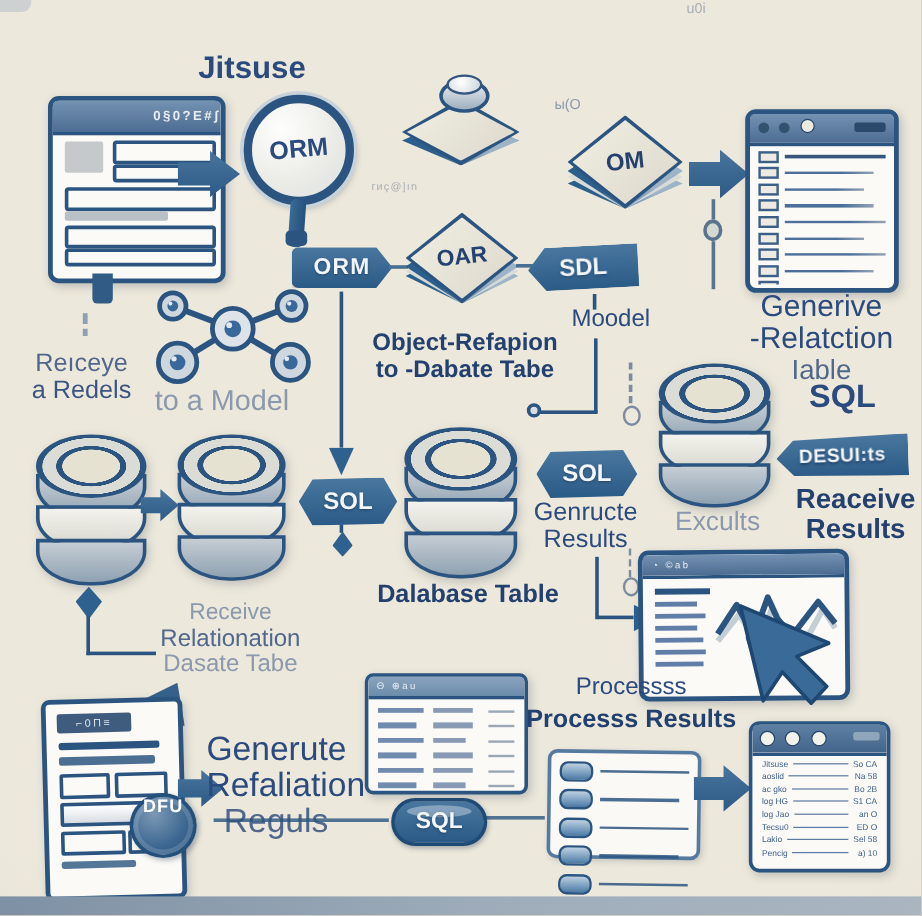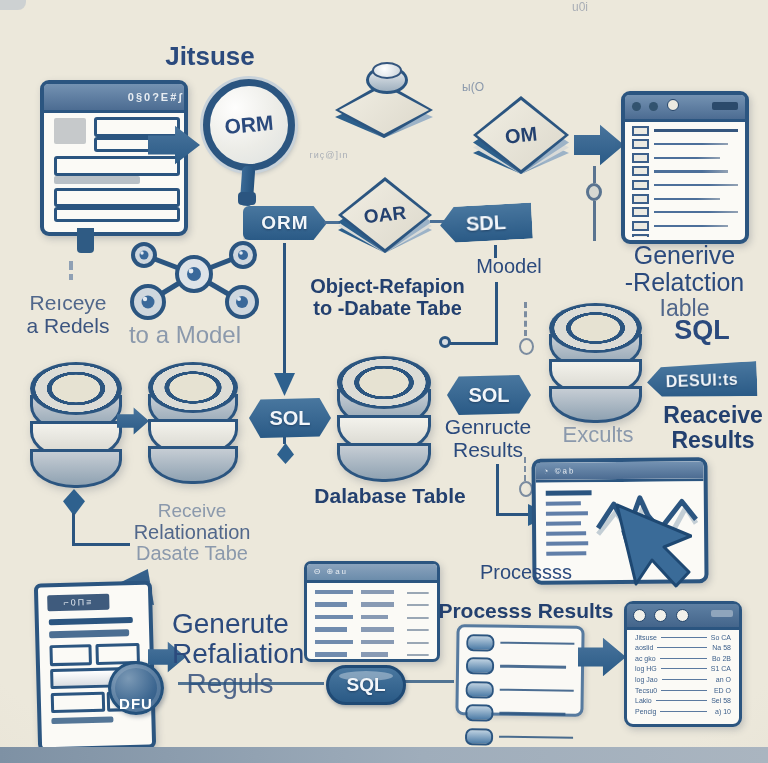--- a/index.html
+++ b/index.html
@@ -346,21 +346,21 @@
     <div class="abs" style="left:10px;top:44px;width:80px;height:7px;background:#2b5580;border-radius:2px;opacity:.85;"></div>
     <div class="abs" style="left:10px;top:58px;width:36px;height:15px;border:3px solid #2b5580;border-radius:2px;"></div>
     <div class="abs" style="left:56px;top:58px;width:38px;height:15px;border:3px solid #2b5580;border-radius:2px;"></div>
     <div class="abs" style="left:10px;top:82px;width:84px;height:14px;border:3px solid #2b5580;border-radius:2px;background:linear-gradient(#fff, #d9dde2);"></div>
     <div class="abs" style="left:10px;top:106px;width:48px;height:14px;border:3px solid #2b5580;border-radius:2px;"></div>
     <div class="abs" style="left:66px;top:106px;width:26px;height:14px;border:3px solid #2b5580;border-radius:2px;"></div>
     <div class="abs" style="left:10px;top:131px;width:62px;height:6px;background:#2b5580;border-radius:2px;opacity:.8;"></div>
   </div>
   <div class="abs" style="left:108px;top:661px;width:56px;height:54px;border-radius:50%;border:3px solid #24517c;box-sizing:border-box;
       background:radial-gradient(circle at 35% 30%,#7b99b5,#3c6690 60%,#2b5580);box-shadow:inset 0 0 0 4px rgba(255,255,255,.15),2px 2px 4px rgba(40,60,90,.35);
-      display:flex;align-items:flex-end;justify-content:center;color:#fff;font-weight:bold;font-size:15px;letter-spacing:1px;">
+      display:flex;align-items:flex-start;justify-content:center;color:#fff;font-weight:bold;font-size:15px;letter-spacing:1px;">
     <span>DFU</span>
   </div>
   <div class="arrow-r" style="left:148px;top:641px;width:38px;height:32px;"></div>
 
   <div class="txt" style="left:172px;top:609px;width:116px;font-size:28px;">
     <div>Generute</div>
     <div>Refaliation</div>
     <div style="color:#51678b;">Reguls</div>
   </div>
   <div class="line" style="left:178px;top:682px;width:146px;height:3px;opacity:.8;"></div>
@@ -378,21 +378,21 @@
         <div class="bc-row"></div>
         <div class="bc-row"></div>
       </div>
   </div>
   <div class="badge b-pill" style="left:326px;top:665px;width:74px;height:34px;font-size:19px;">
     <span style="position:relative;z-index:1;">SQL</span>
   </div>
 
   <div class="txt" style="left:436px;top:562px;width:180px;">
     <div style="font-size:20px;">Processss</div>
-    <div style="font-size:21px;font-weight:bold;color:#23406f;margin-top:16px;">Processs Results</div>
+    <div style="font-size:21px;font-weight:bold;color:#23406f;margin-top:5px;">Processs Results</div>
   </div>
   <div class="abs" style="left:456px;top:625px;width:122px;height:85px;background:#faf9f5;border:3px solid #567a9f;border-radius:8px;transform:rotate(.8deg);box-shadow:2px 2px 5px rgba(60,70,90,.2);">
     <div>
         <div class="pc-row"></div>
         <div class="pc-row"></div>
         <div class="pc-row"></div>
         <div class="pc-row"></div>
         <div class="pc-row"></div>
       </div>
   </div>

